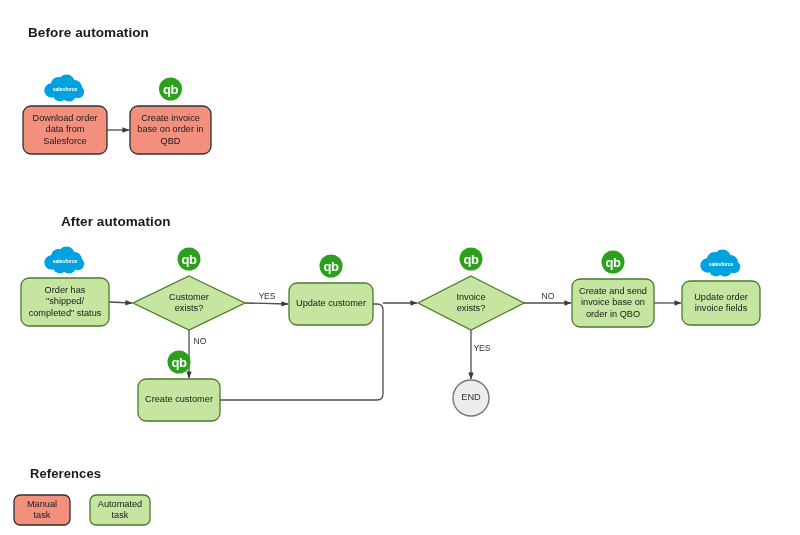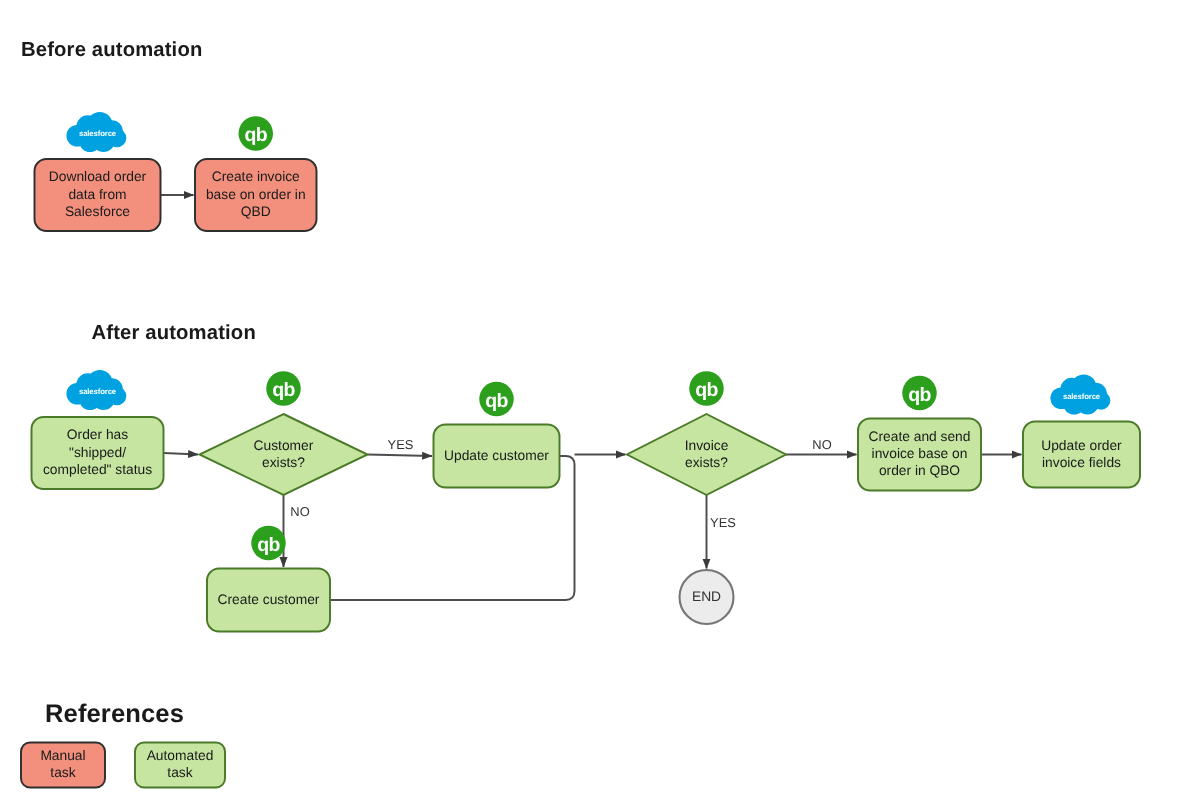--- a/index.html
+++ b/index.html
@@ -22,23 +22,23 @@
     height: 535px;
   }
   .section-title {
     position: absolute;
     font-size: 13.5px;
     font-weight: bold;
     color: #1a1a1a;
     letter-spacing: 0.1px;
     white-space: nowrap;
   }
-  #title-before { left: 14px; top: 25px; }
+  #title-before { left: 28px; top: 25px; }
   #title-after  { left: 14px; top: 214px; margin-left: 47px; }
-  #title-refs   { left: 14px; top: 466px; font-size: 17px; padding-left: 16px; }
+  #title-refs   { left: 14px; top: 466px; font-size: 13px; padding-left: 16px; }
 
   svg.flow {
     position: absolute;
     left: 0; top: 0;
     width: 800px;
     height: 535px;
     overflow: visible;
   }
   .node-text {
     font-family: "Liberation Sans", sans-serif;

